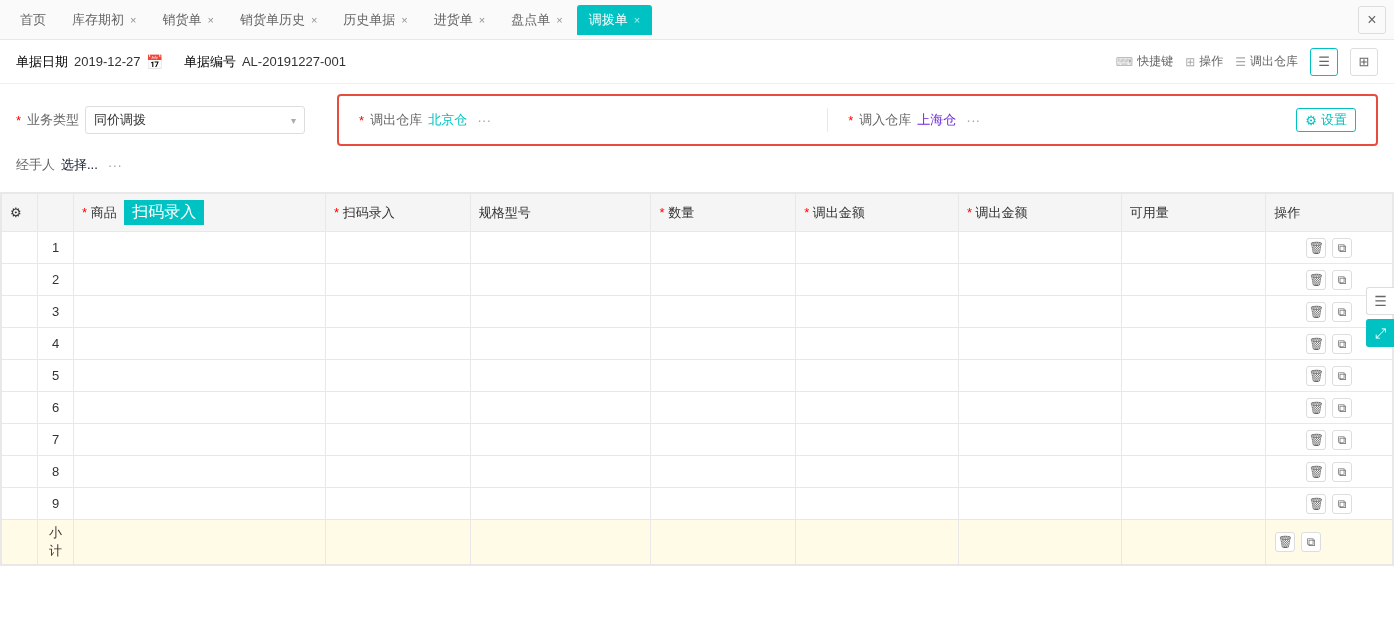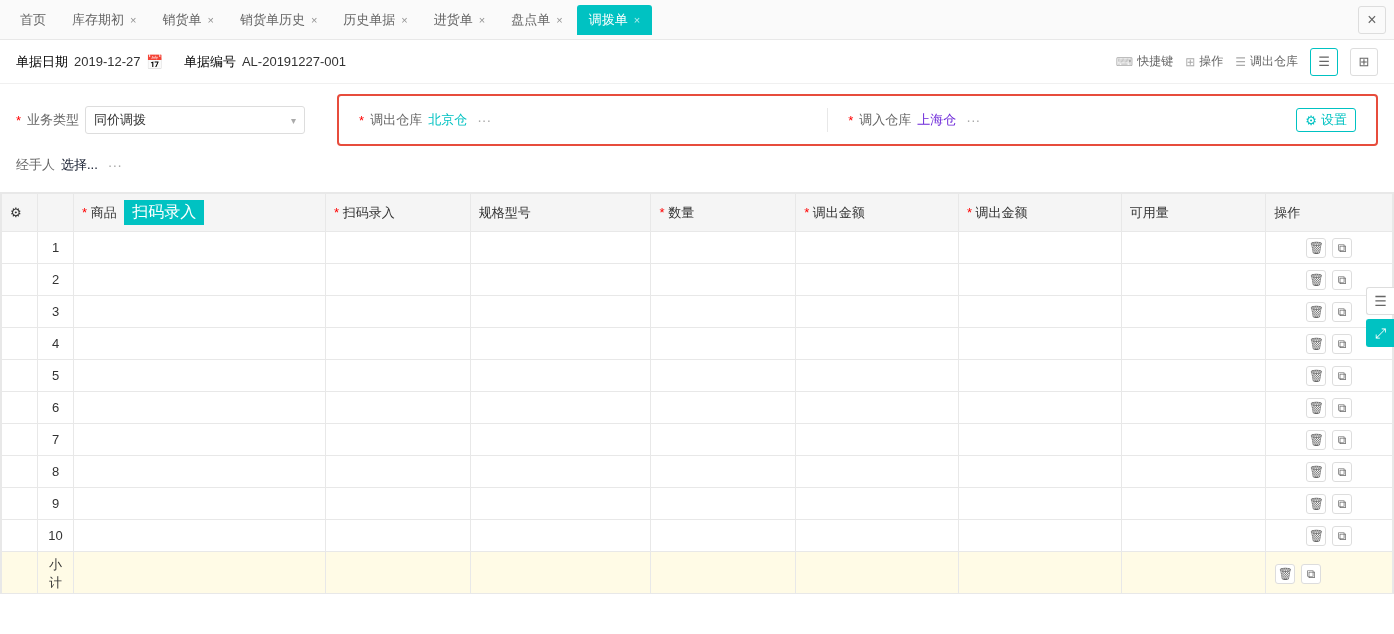--- a/index.html
+++ b/index.html
@@ -422,35 +422,20 @@
       <td></td>
       <td></td>
       <td style="text-align:center;">
         <span class="icon-btn">🗑</span>
         <span class="icon-btn">⧉</span>
       </td>
     </tr>
           <tr>
       <td class="row-num"></td>
       <td class="row-num">9</td>
-      <td></td>
-      <td></td>
-      <td></td>
-      <td></td>
-      <td></td>
-      <td></td>
-      <td></td>
-      <td style="text-align:center;">
-        <span class="icon-btn">🗑</span>
-        <span class="icon-btn">⧉</span>
-      </td>
-    </tr>
-          <tr>
-      <td class="row-num"></td>
-      <td class="row-num">10</td>
       <td></td>
       <td></td>
       <td></td>
       <td></td>
       <td></td>
       <td></td>
       <td></td>
       <td style="text-align:center;">
         <span class="icon-btn">🗑</span>
         <span class="icon-btn">⧉</span>

